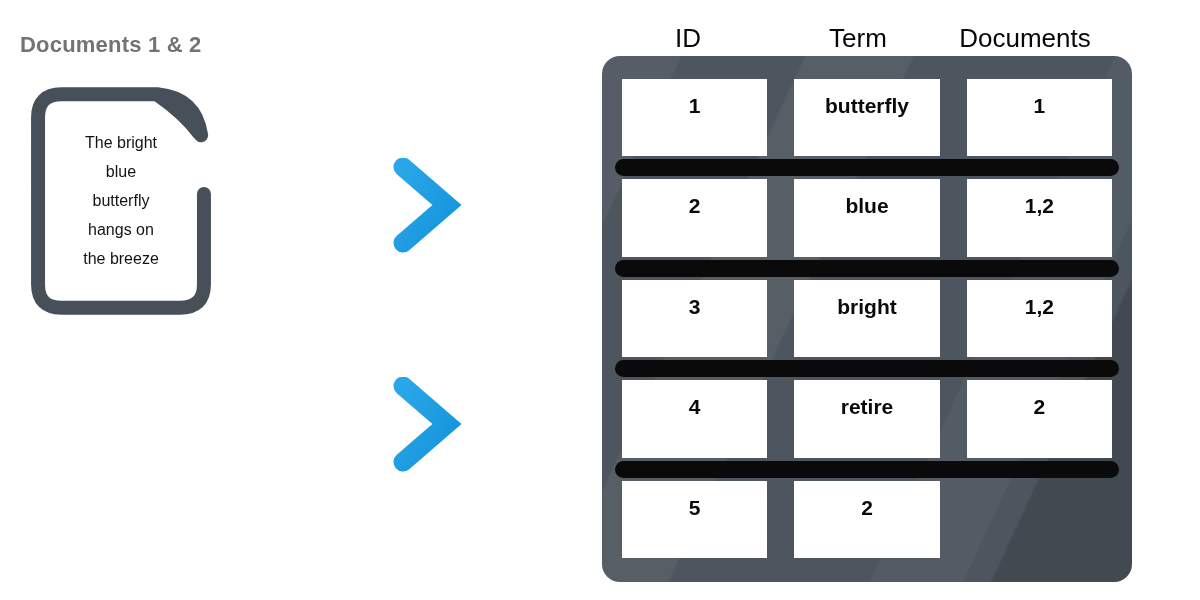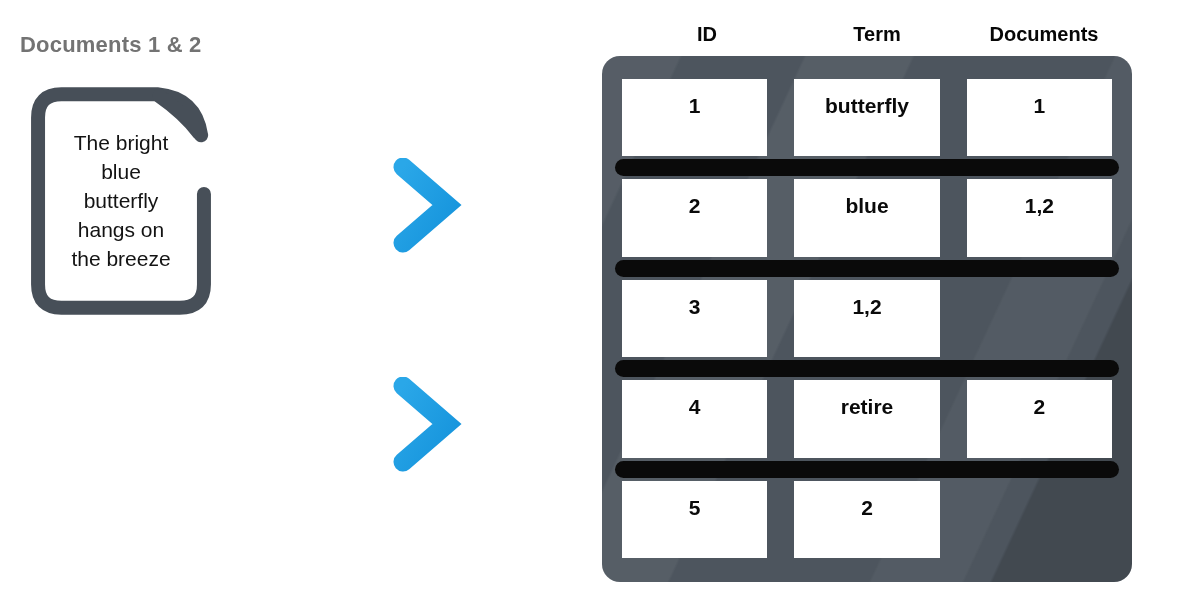--- a/index.html
+++ b/index.html
@@ -13,37 +13,37 @@
     position:absolute;left:20px;top:32px;
     font-size:22px;font-weight:700;letter-spacing:.2px;color:#737373;
   }
   .doc{position:absolute;}
   .doc svg{position:absolute;left:0;top:0;width:100%;height:100%;}
   .doc-1{left:26px;top:84px;width:190px;height:233px;}
   .doc-2{left:27px;top:335px;width:193px;height:248px;}
   .doc-text{
     position:absolute;inset:14px 10px 14px 10px;
     display:flex;align-items:center;justify-content:center;
-    text-align:center;font-size:21px;line-height:29px;color:#131313;
+    text-align:center;font-size:16px;line-height:29px;color:#131313;
   }
   .doc-outline{stroke:var(--icon-outline,#474f58);stroke-width:15;fill:none;
     stroke-linecap:round;stroke-linejoin:round;}
   
   .arrow{position:absolute;width:120px;height:95px;}
   .arrow-1{left:347px;top:158px;}
   .arrow-2{left:347px;top:377px;}
   .arrow .stem{stroke:url(#arrowGrad);stroke-width:17;stroke-linecap:round;fill:none;}
   .arrow .head{stroke:url(#arrowGrad);stroke-width:19;stroke-linecap:round;
     stroke-linejoin:miter;fill:none;}
   .stop-a{stop-color:var(--arrow-light,#2aa7e8);}
   .stop-b{stop-color:var(--arrow-dark,#1694dc);}
   
   .col-header{
     position:absolute;top:23px;transform:translateX(-50%);
-    font-size:20px;font-weight:700;color:#070707;white-space:nowrap;margin-left:19px;
+    font-size:26px;font-weight:400;color:#070707;white-space:nowrap;
   }
   .hdr-id{left:688px;}
   .hdr-term{left:858px;}
   .hdr-doc{left:1025px;}
   .index-table{
     position:absolute;left:602px;top:56px;width:530px;height:526px;
     border-radius:18px;background:var(--frame,#4d555e);
     box-sizing:border-box;padding:23px 20px 24px 20px;
     display:flex;flex-direction:column;
   }
@@ -118,20 +118,21 @@
 
     <div class="t-row">
       <div class="t-cell">2</div>
       <div class="t-cell">blue</div>
       <div class="t-cell">1,2</div>
     </div>
     <div class="t-divider"></div>
 
     <div class="t-row">
       <div class="t-cell">3</div>
+      <div class="t-cell">bright</div>
       <div class="t-cell">1,2</div>
     </div>
     <div class="t-divider"></div>
 
     <div class="t-row">
       <div class="t-cell">4</div>
       <div class="t-cell">retire</div>
       <div class="t-cell">2</div>
     </div>
     <div class="t-divider"></div>

